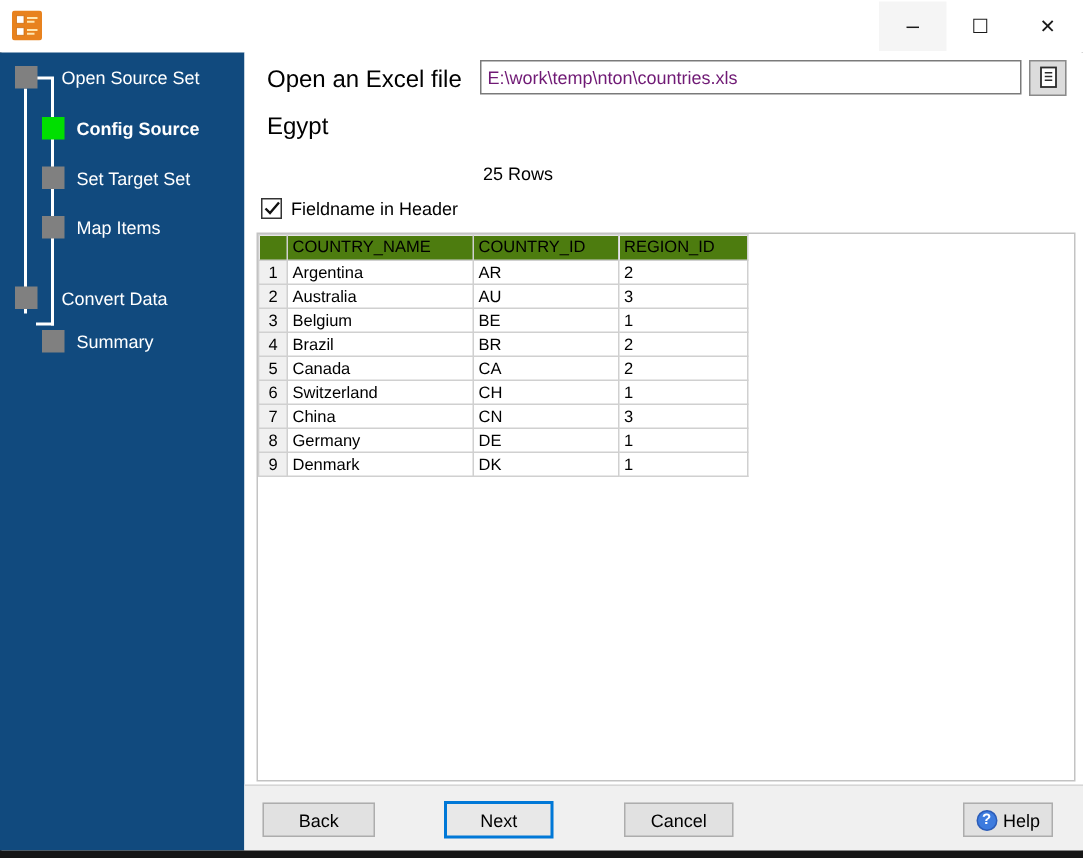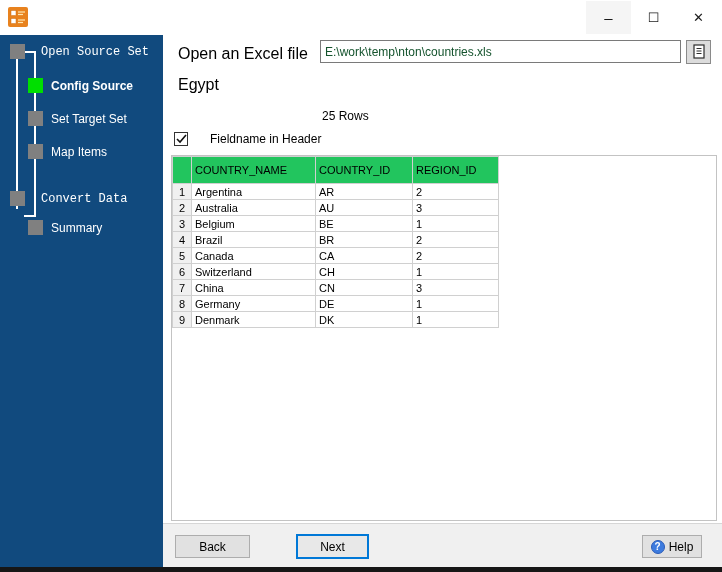--- a/index.html
+++ b/index.html
@@ -29,48 +29,48 @@
   .step .sq.big { width:15px; height:15px; }
   .step .sq.active { background:#00DF00; }
   .step .lbl { color:#fff; font-size:12px; margin-left:8px; white-space:nowrap; }
   .step.current .lbl { font-weight:bold; }
   .step-0 { left:10px; top:9px; }
   .step-1 { left:28px; top:43px; }
   .step-2 { left:28px; top:76px; }
   .step-3 { left:28px; top:109px; }
   .step-4 { left:28px; top:152px;margin-top:33px; }
   .step-5 { left:10px; top:156px; }
-  .step-0 .lbl, .step-5 .lbl { margin-left:16px;font-family:Liberation Mono, monospace; }
+  .step-0 .lbl, .step-5 .lbl { margin-left:16px; }
   
   .content { position:absolute; left:163px; top:35px; width:559px; height:532px; background:#fff; }
   .form-label { position:absolute; font-size:16px; color:#000; }
   .lbl-file  { left:15px; top:10px; }
   .lbl-sheet { left:15px; top:41px; }
   .file-input { position:absolute; left:157px; top:5px; width:361px; height:23px;
     border:1px solid #7a7a7a; background:#fff; font-family:"Liberation Sans",sans-serif;
-    font-size:12px; padding:0 4px; color:#14532d; }
+    font-size:12px; padding:0 4px; color:#701a75; }
   .browse-btn { position:absolute; left:523px; top:5px; width:25px; height:24px;
     background:#dcdcdc; border:1px solid #8a8a8a; display:flex; align-items:center; justify-content:center; }
   .combo { position:absolute; left:157px; top:32px; width:243px; height:24px;
     background:#f2f2f2; border:1px solid #9a9a9a; display:flex; align-items:center;
     font-size:12px; padding:0 6px; color:#000; }
   .combo .combo-text { flex:1 1 auto; }
   .combo .chev { flex:0 0 auto; margin-right:2px; }
   .rows-info { position:absolute; left:159px; top:74px; font-size:12px; color:#000; }
-  .chk-row { position:absolute; left:11px; top:97px; display:flex; align-items:center;gap:16px; }
+  .chk-row { position:absolute; left:11px; top:97px; display:flex; align-items:center; }
   .checkbox { width:14px; height:14px; background:#fff; border:1px solid #333;
     display:flex; align-items:center; justify-content:center; }
   .chk-label { font-size:12px; margin-left:6px; color:#000; }
   
   .grid { position:absolute; left:8px; top:120px; width:546px; height:366px;
     background:#fff; border:1px solid #c3c3c3; overflow:hidden; }
   table.dg { border-collapse:collapse; font-size:11px; table-layout:fixed; }
   table.dg th, table.dg td { border:1px solid #d0d0d0; height:16px; padding:0 3px;
     overflow:hidden; white-space:nowrap; font-weight:normal; text-align:left; color:#000; }
-  table.dg th { background:#22c55e; height:27px; }
+  table.dg th { background:#4d7c0f; height:17px; }
   table.dg td.rownum { background:#f0f0f0; text-align:center; padding:0 2px; }
   .col-num { width:19px; } .col-name { width:124px; } .col-id { width:97px; } .col-region { width:86px; }
   
   .button-bar { position:absolute; left:0; top:488px; width:559px; height:44px;
     background:#f0f0f0; border-top:1px solid #d6d6d6; }
   .btn { position:absolute; height:23px; background:#e1e1e1; border:1px solid #adadad;
     font-size:12px; color:#000; display:flex; align-items:center; justify-content:center;
     font-family:"Liberation Sans",sans-serif; }
   .btn-back   { left:12px;  top:11px; width:75px; }
   .btn-next   { left:133px; top:10px; width:73px; height:25px; border:2px solid #0078D7; background:#e8e8e8; }
@@ -233,20 +233,21 @@
             <td>DK</td>
             <td>1</td>
           </tr>
         </tbody>
       </table>
     </div>
 
     <div class="button-bar">
       <div class="btn btn-back">Back</div>
       <div class="btn btn-next">Next</div>
+      <div class="btn btn-cancel">Cancel</div>
       <div class="btn btn-help">
         <span class="help-circle">?</span>
         <span>Help</span>
       </div>
     </div>
   </div>
 
   <div class="bottom-strip"></div>
 </div>
 

